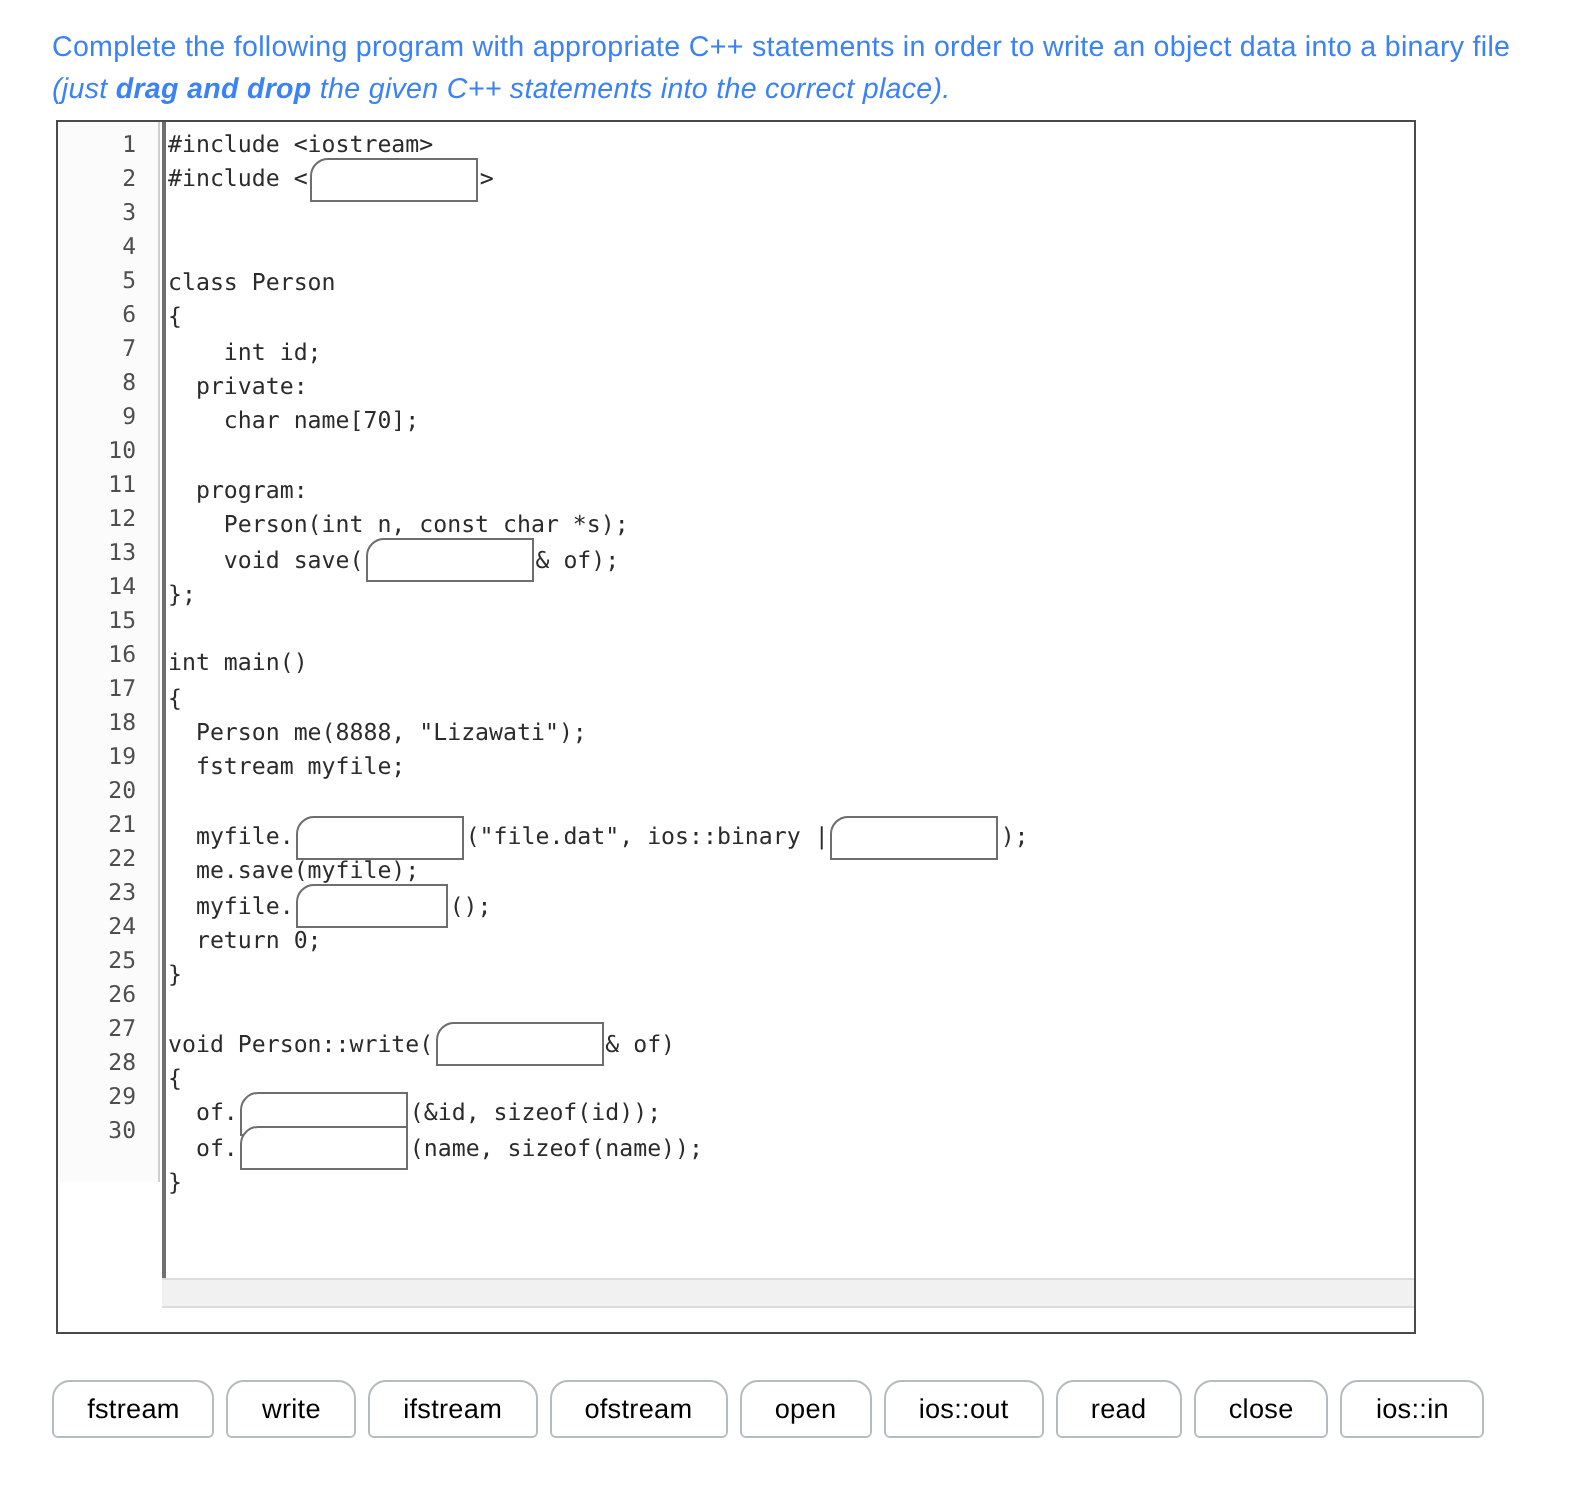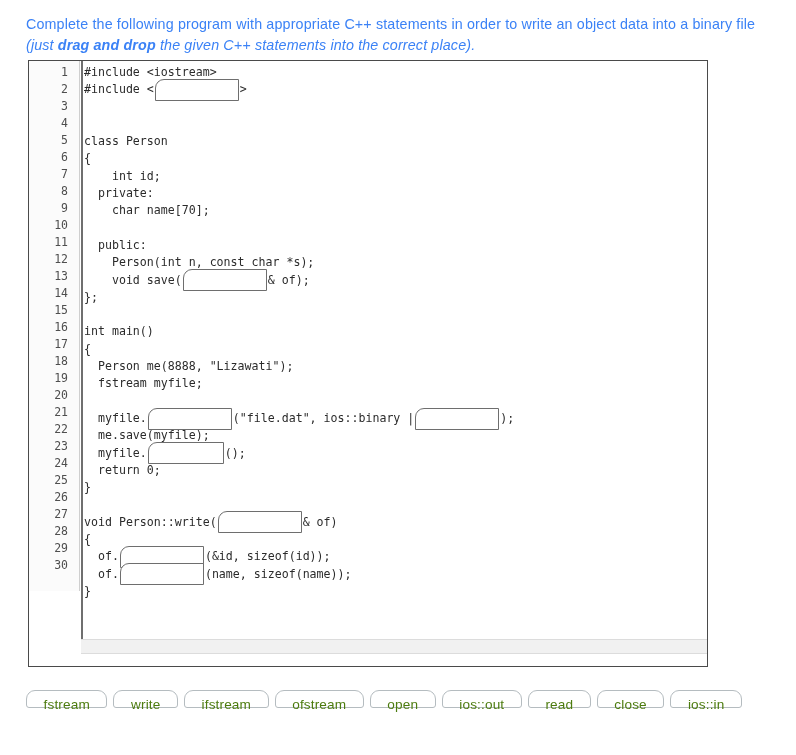--- a/index.html
+++ b/index.html
@@ -145,30 +145,30 @@
   #chips {
     position: absolute;
     left: 26px;
     top: 690px;
     width: 716px;
     display: flex;
     gap: 6px;
   }
   .chip {
     flex: 1 1 auto;
-    height: 18px;
+    height: 29px;
     line-height: 27px;
     text-align: center;
     border: 1.5px solid #b5bcc0;
     border-top-left-radius: 9px;
     border-top-right-radius: 9px;
     border-bottom-left-radius: 3px;
     border-bottom-right-radius: 3px;
     background: #ffffff;
-    color: #4d7c0f;
+    color: #000000;
     font-size: 13.6px;
     letter-spacing: 0.01em;
     white-space: nowrap;
     padding: 0 6px;
     box-sizing: border-box;
     cursor: move;
     user-select: none;
   }
 </style>
 </head>
@@ -224,21 +224,21 @@
       <div class="cline"></div>
 
       <div class="cline"><span>class Person</span></div>
       <div class="cline"><span>{</span></div>
       <div class="cline"><span>    int id;</span></div>
       <div class="cline"><span>  private:</span></div>
       <div class="cline"><span>    char name[70];</span></div>
 
       <div class="cline"></div>
 
-      <div class="cline"><span>  public:</span></div>
+      <div class="cline"><span>  program:</span></div>
       <div class="cline"><span>    Person(int n, const char *s);</span></div>
 
       <div class="cline"><span>    void save(</span><span class="drop w2"></span><span>&amp; of);</span></div>
 
       <div class="cline"><span>};</span></div>
 
       <div class="cline"></div>
 
       <div class="cline"><span>int main()</span></div>
       <div class="cline"><span>{</span></div>

